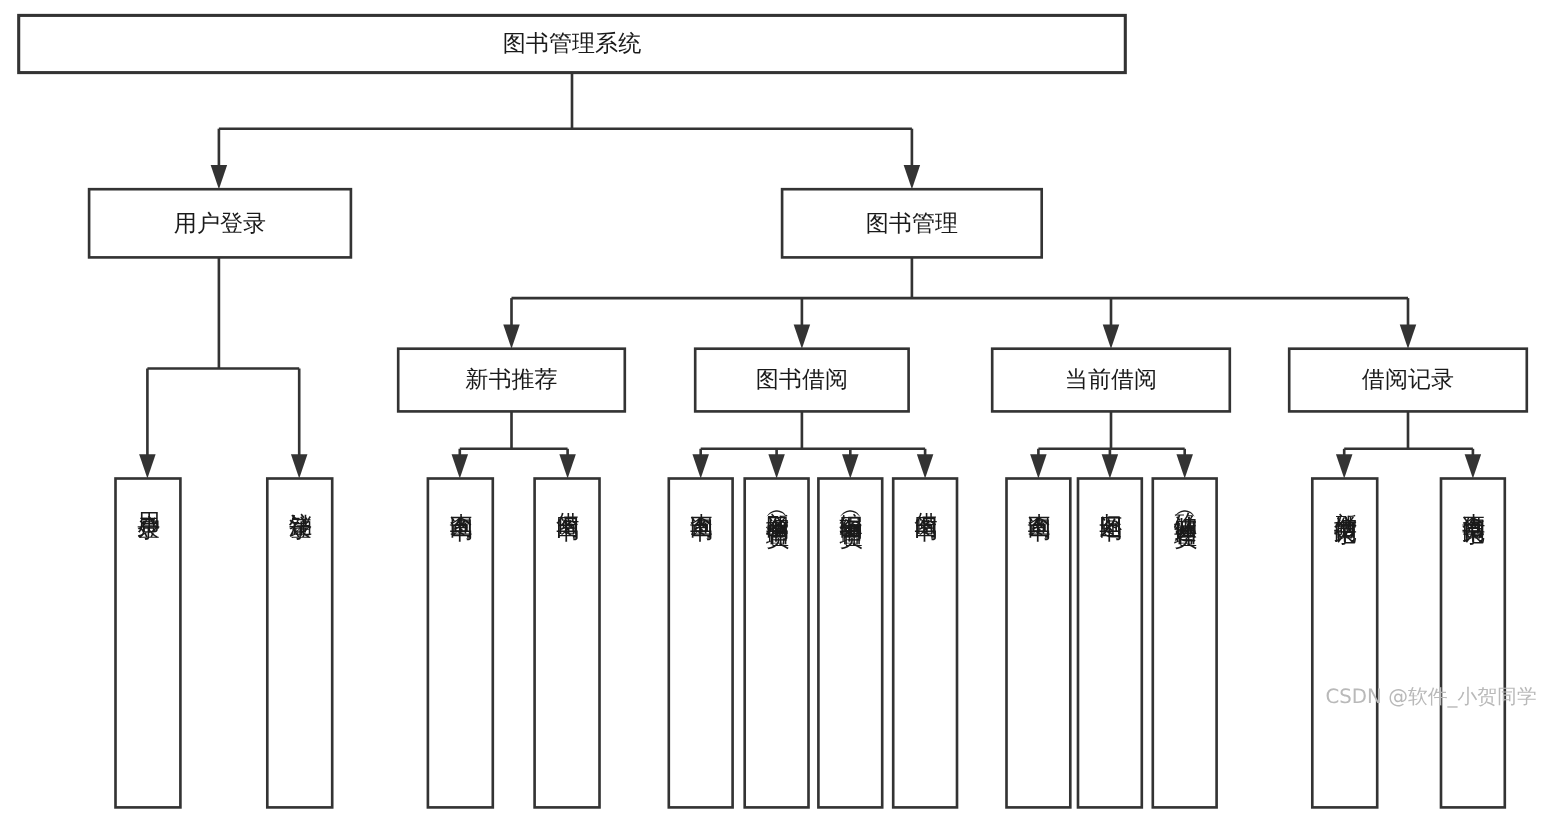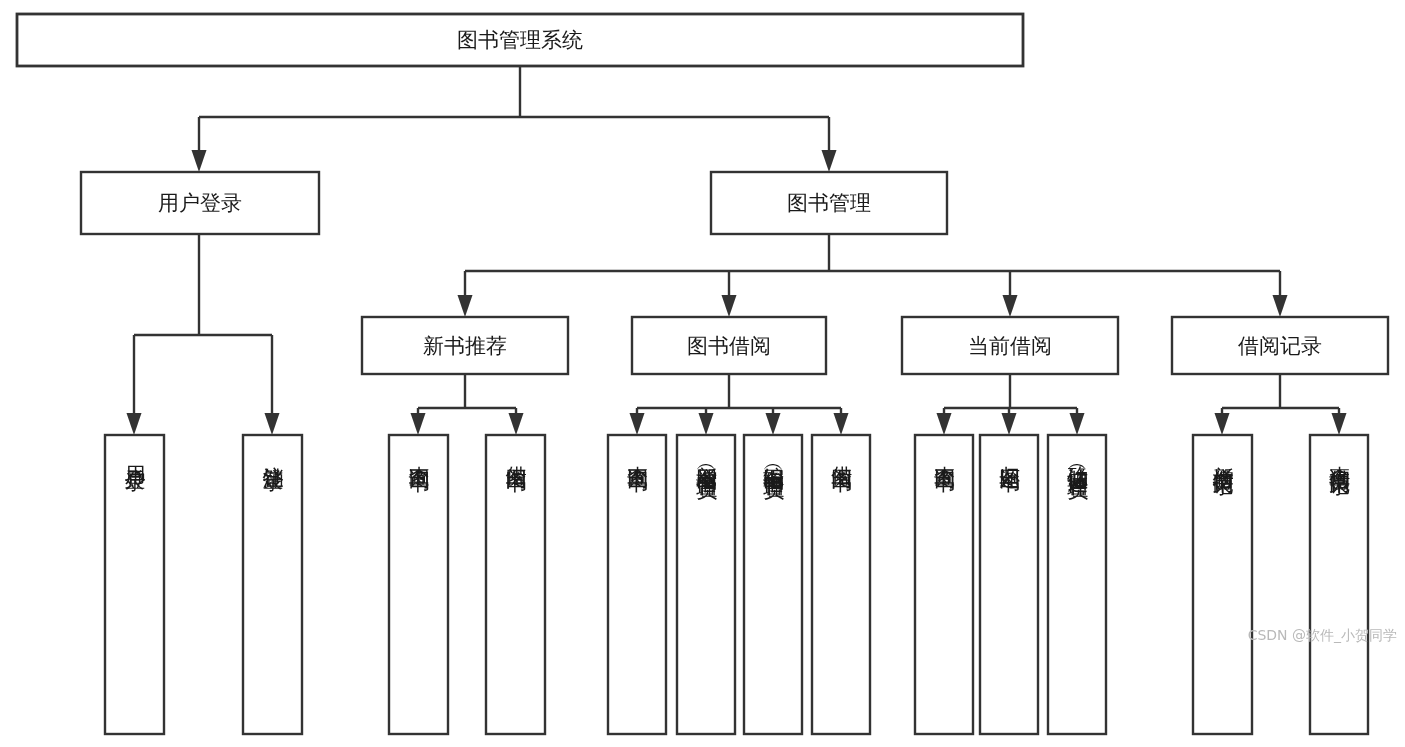--- a/index.html
+++ b/index.html
@@ -61,21 +61,21 @@
     line-height: 1.12;
     color: #1a1a1a;
     letter-spacing: 2px;
     white-space: nowrap;
   }
   .watermark {
     position: absolute;
     right: 8px;
     bottom: 4px;
     font-family: "DejaVu Sans", "Liberation Sans", sans-serif;
-    font-size: 14px;
+    font-size: 18px;
     color: #b9b9b9;
     white-space: nowrap;
     user-select: none;
   }
 </style>
 </head>
 <body>
 
 <div id="diagram-root">
   <svg id="diagram-svg" width="1405" height="747" viewBox="0 0 1405 747" xmlns="http://www.w3.org/2000/svg">

